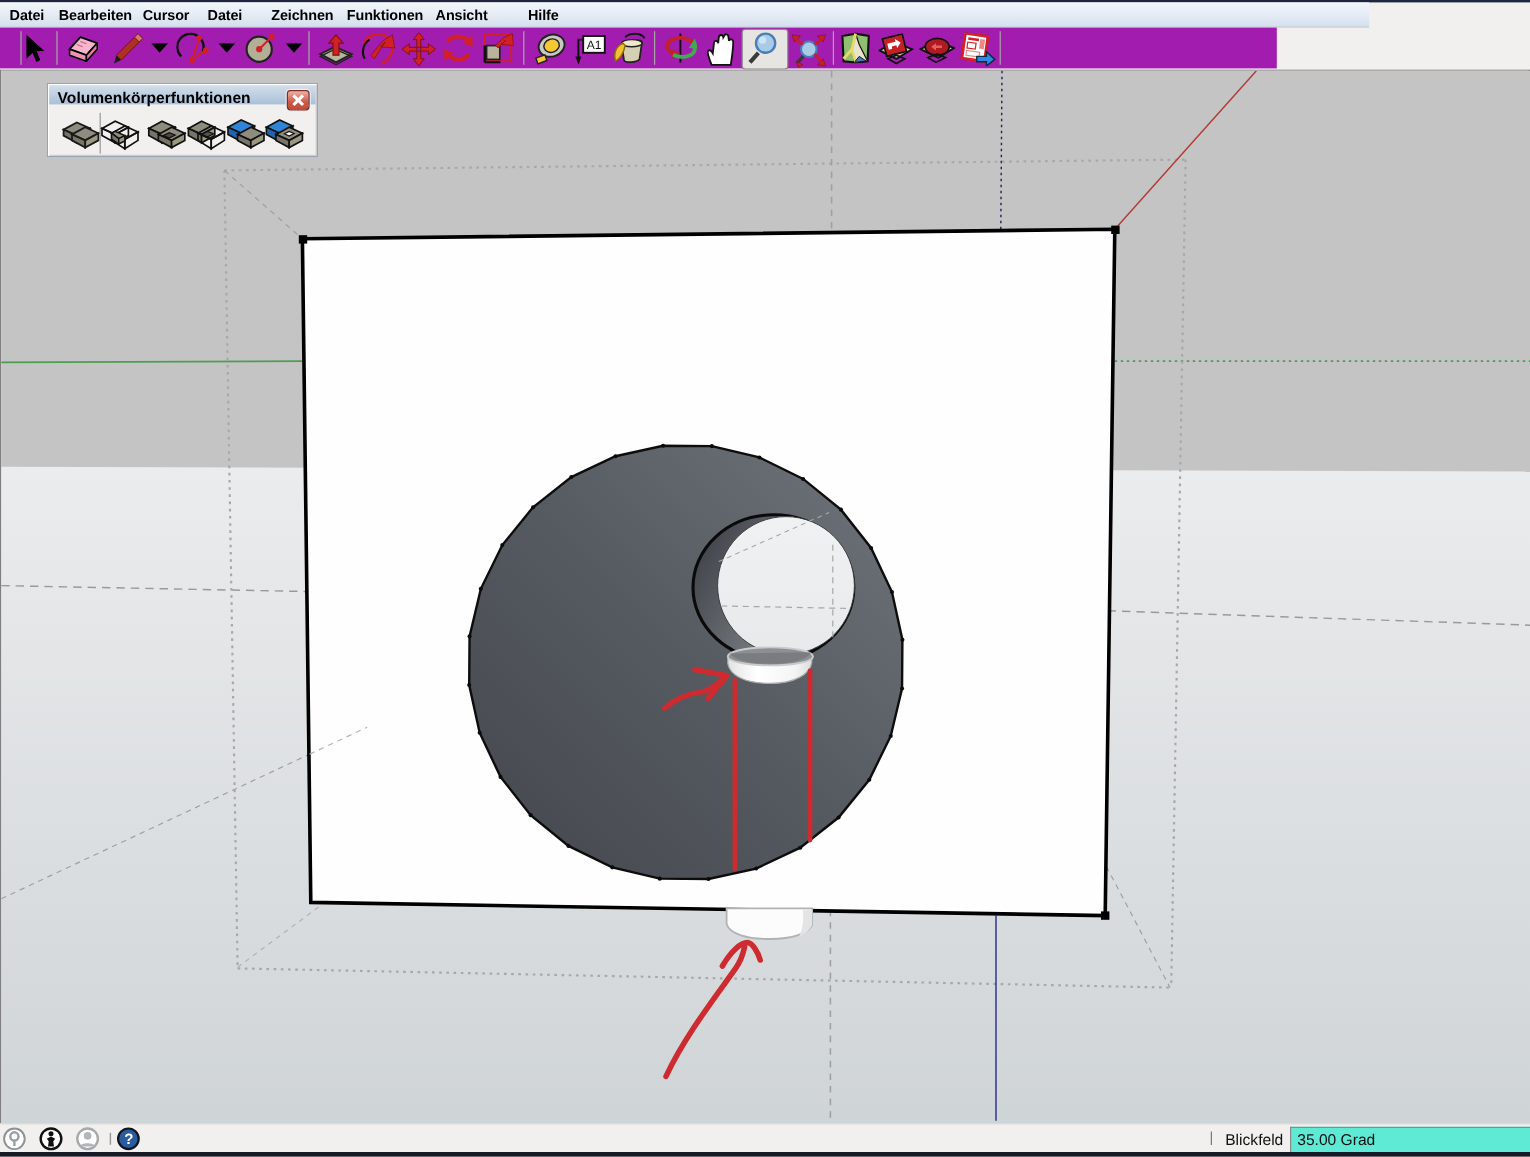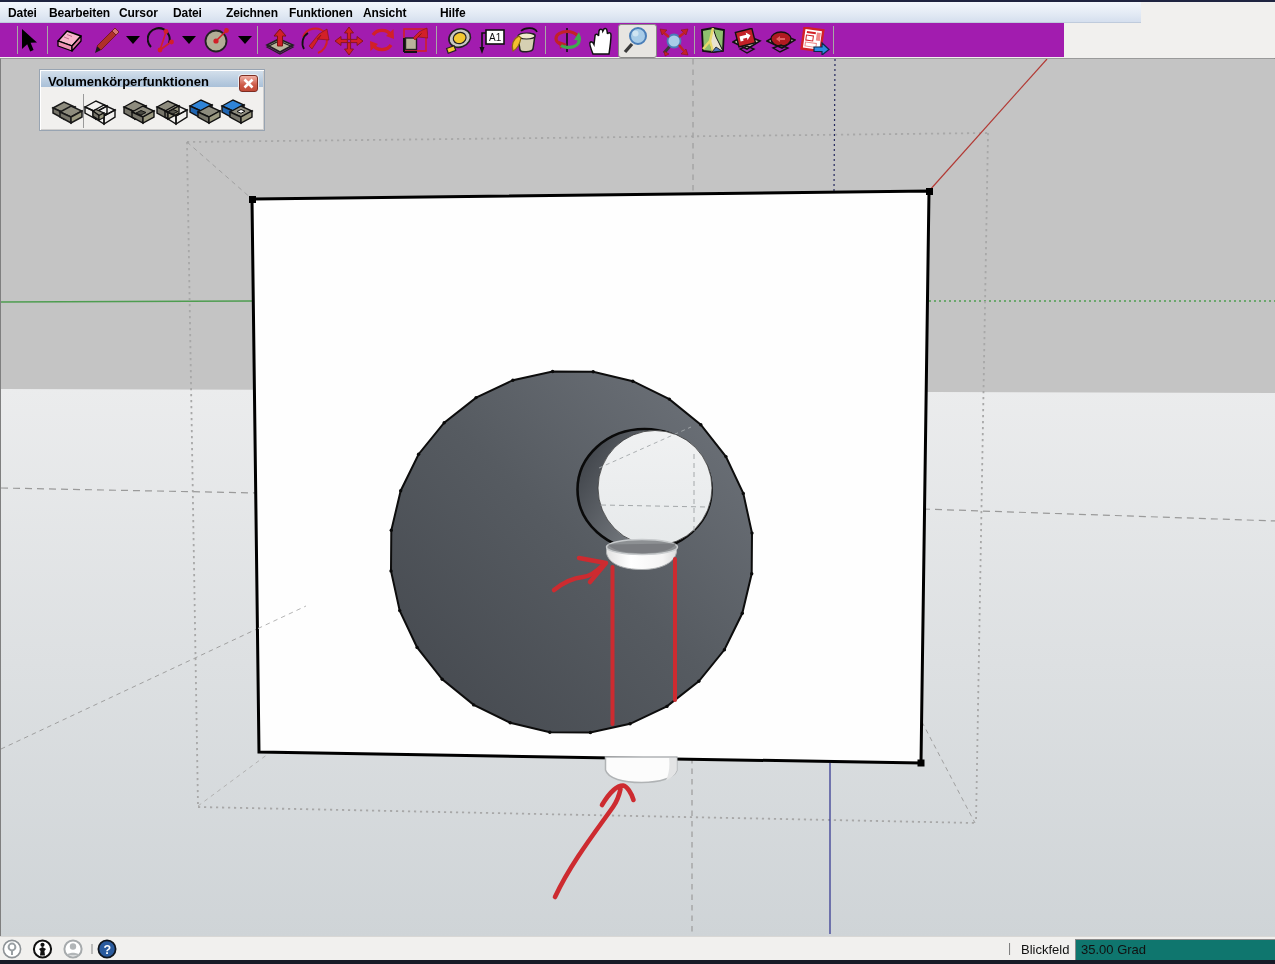--- a/index.html
+++ b/index.html
@@ -8,21 +8,21 @@
   #topline{left:0;top:0;width:1275px;height:2px;background:#1f2440;}
   #menubar{left:0;top:2px;width:1141px;height:20px;background:linear-gradient(#f3f7fc,#e4ebf5 55%,#d5dfee);border-bottom:1px solid #bfcbdc;font-weight:bold;}
   #menubar span{position:absolute;top:4px;font-size:12px;letter-spacing:-0.1px;color:#000;}
   #toolbar{left:0;top:23px;width:1036px;height:34px;background:#a21caf;padding-left:28px;}
   .sep{position:absolute;top:3px;width:1px;height:28px;background:#a8a7a5;}
   #viewport{left:0;top:58px;width:1273px;height:878px;border-top:1px solid #9a9a9a;border-left:1px solid #7f7f7f;border-right:1px solid #7f7f7f;}
   #statusbar{left:0;top:936px;width:1275px;height:24px;background:#f1f0ee;border-top:1px solid #d8d7d5;}
   #bottomline{left:0;top:960px;width:1275px;height:4px;background:#171a26;}
   #stext{position:absolute;left:133px;top:5px;font-size:13px;color:#111;}
   #blickfeld{position:absolute;left:1021px;top:5px;font-size:13px;color:#111;}
-  #fov{position:absolute;left:1075px;top:2px;width:194px;height:20px;background:#0f766e;border:1px solid #8a8a8a;border-bottom-color:#e8e8e8;border-right-color:#e8e8e8;font-size:13px;color:#111;padding:2px 0 0 5px;}
+  #fov{position:absolute;left:1075px;top:2px;width:194px;height:20px;background:#5eead4;border:1px solid #8a8a8a;border-bottom-color:#e8e8e8;border-right-color:#e8e8e8;font-size:13px;color:#111;padding:2px 0 0 5px;}
   #palette{left:39px;top:69px;width:224px;height:60px;background:#f1f0ee;border:1px solid #98a4b2;box-shadow:1px 1px 0 #fff inset, -1px -1px 0 #cfcecd inset;}
   #ptitle{position:absolute;left:1px;top:1px;width:222px;height:16px;background:linear-gradient(#d3dfeb,#a9c0d8);}
   #ptitle b{position:absolute;left:7px;top:3px;font-size:13px;color:#000;font-weight:bold;}
   #pclose{position:absolute;right:5px;top:4px;width:17px;height:15px;background:linear-gradient(#f0b0a4,#cd5a48 60%,#c04a38);border:1px solid #7e2e22;border-radius:3px;box-shadow:0 0 0 1px #e8eef5;}
   #pclose svg{position:absolute;left:3px;top:2px;}
   .ticon{position:absolute;top:4px;}
 </style>
 </head>
 <body>
 <div class="abs" id="topline"></div>

